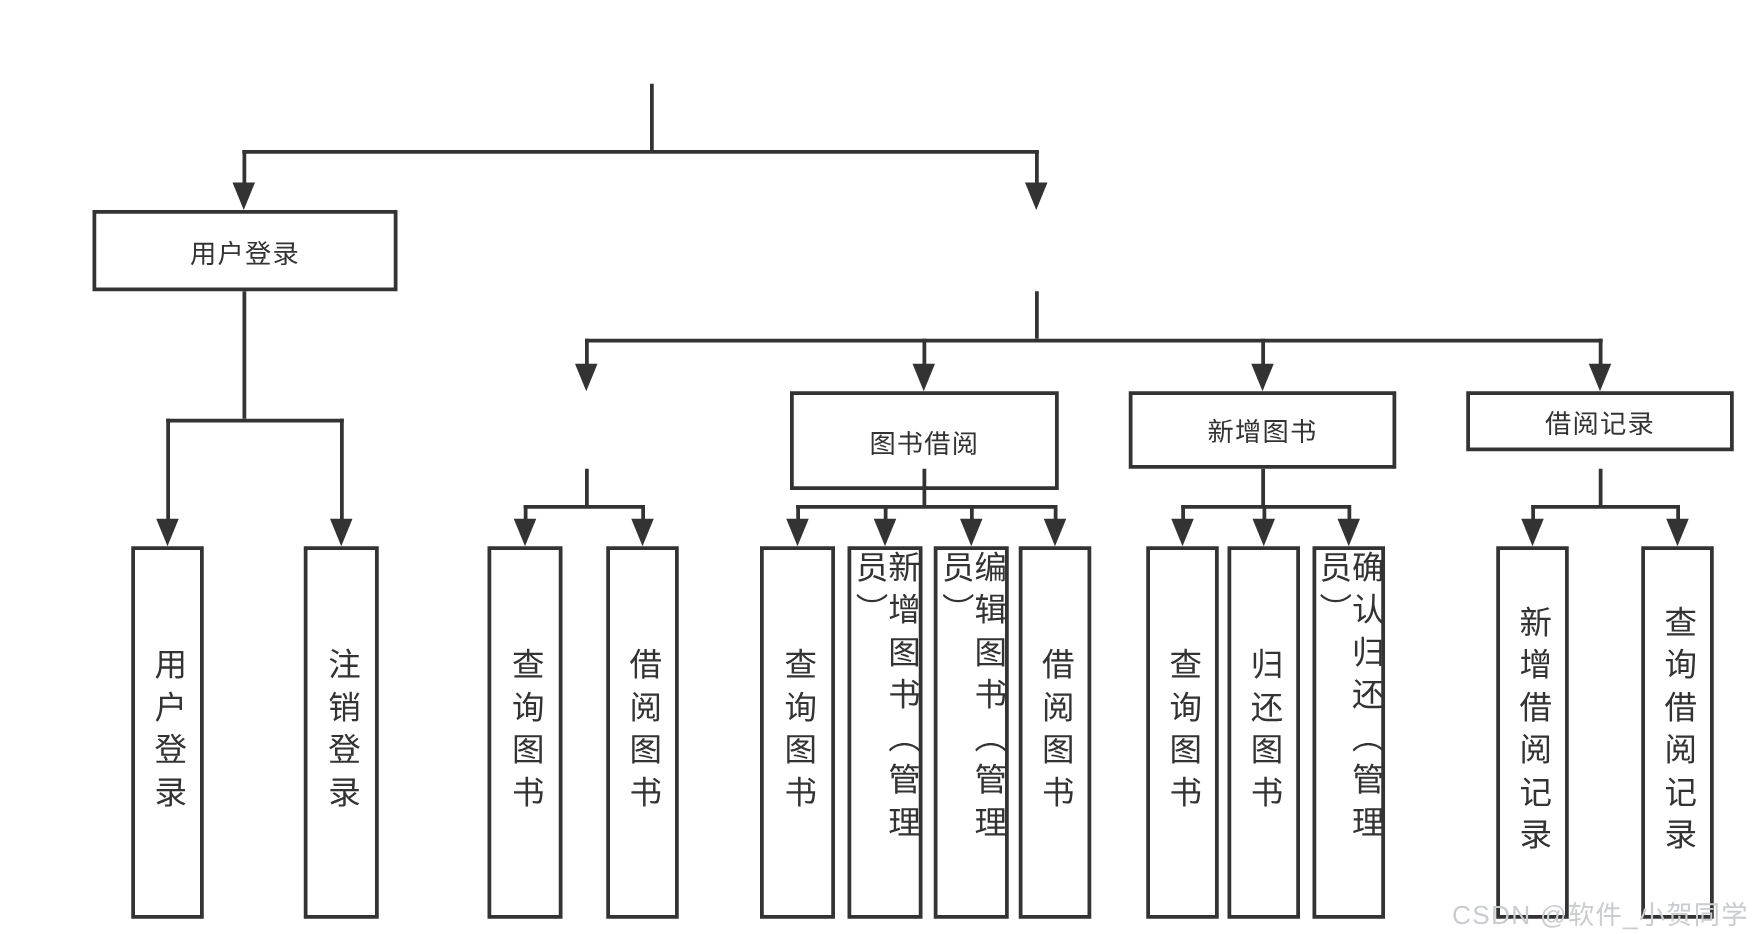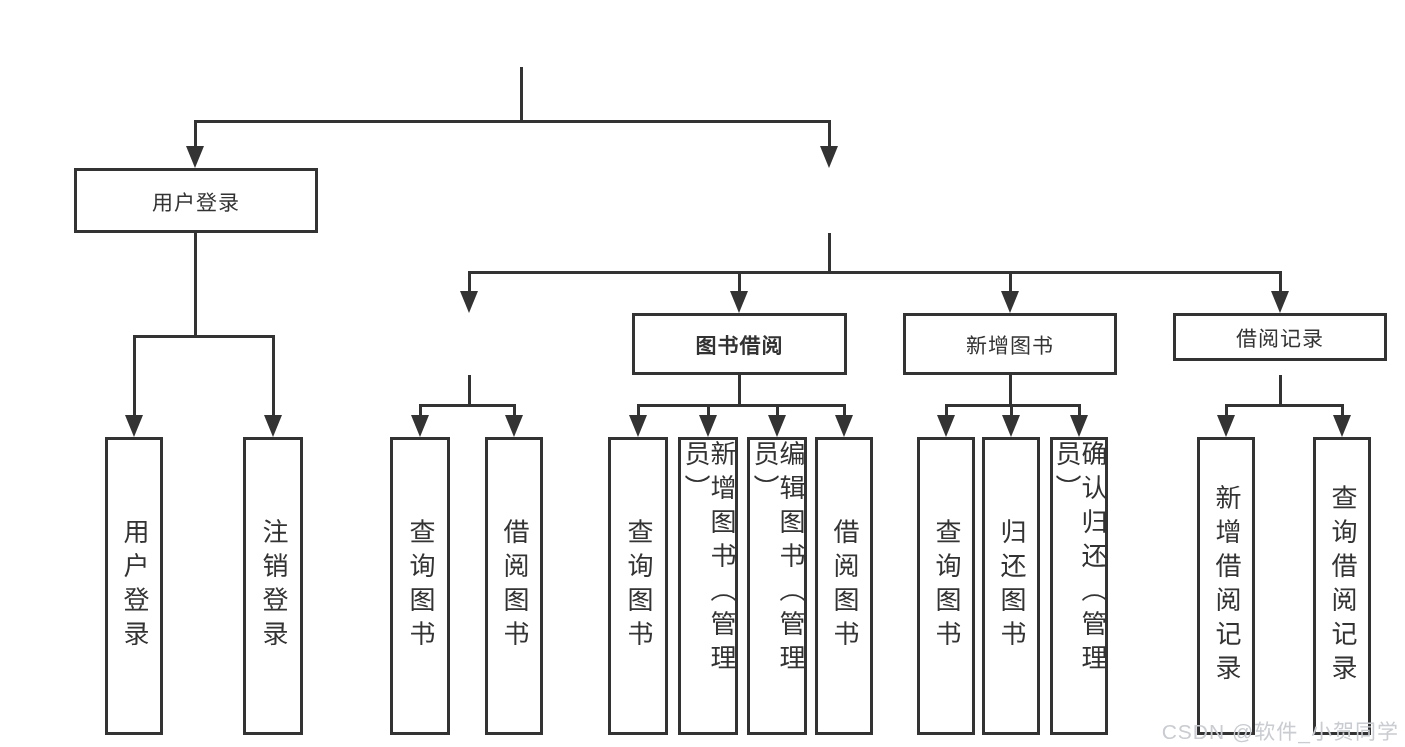--- a/index.html
+++ b/index.html
@@ -21,21 +21,21 @@
 </head>
 <body>
 
 <div id="canvas">
 
 
   <div class="box h" style="left:74px;top:168px;width:244px;height:65px;">
     <span>用户登录</span>
   </div>
 
-  <div class="box h" style="left:632px;top:313px;width:215px;height:62px;font-weight:bold;">
+  <div class="box h" style="left:632px;top:313px;width:215px;height:79px;">
     <span>图书借阅</span>
   </div>
   <div class="box h" style="left:903px;top:313px;width:214px;height:62px;">
     <span>新增图书</span>
   </div>
   <div class="box h" style="left:1173px;top:313px;width:214px;height:48px;">
     <span>借阅记录</span>
   </div>
 
   <div class="box v" style="left:105px;top:437px;width:58px;height:298px;">

